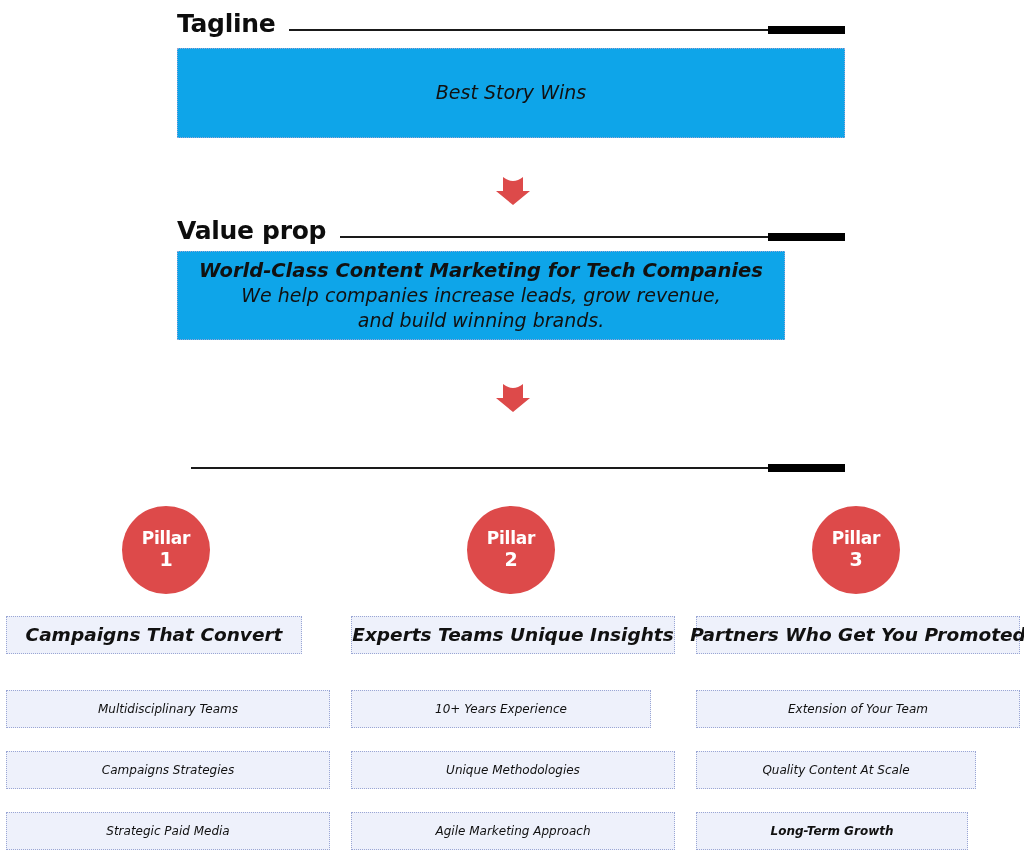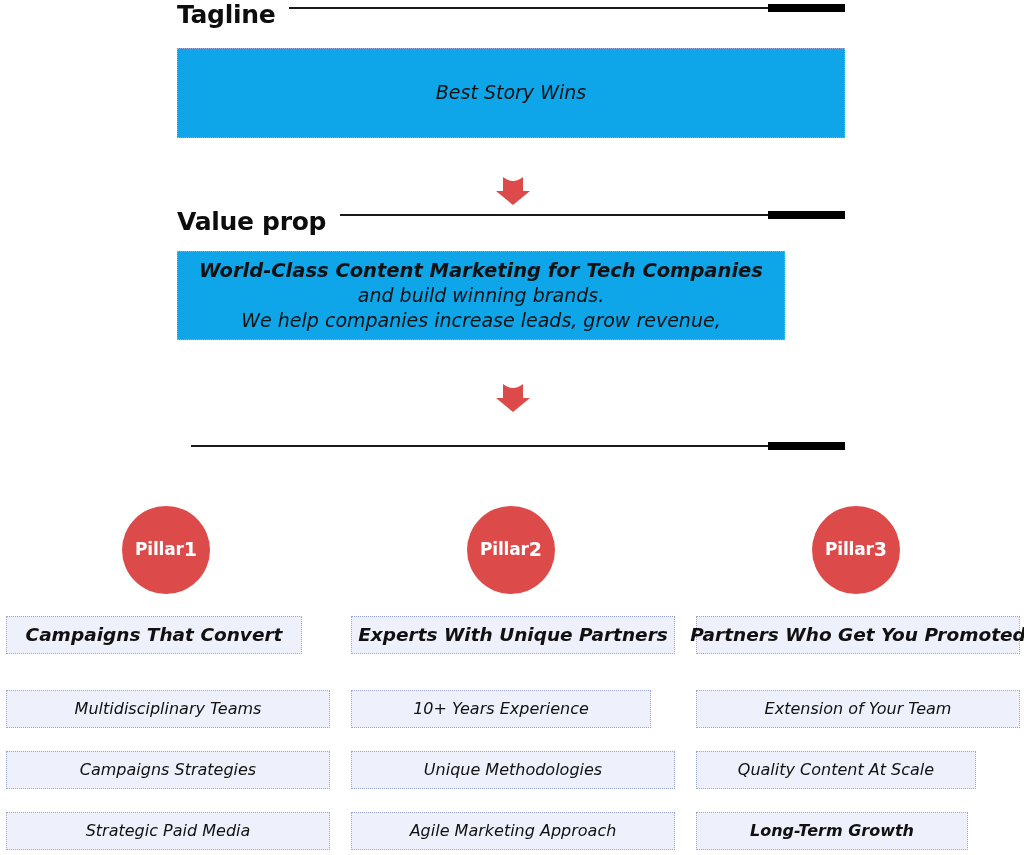--- a/index.html
+++ b/index.html
@@ -12,21 +12,21 @@
     height: 855px;
     position: relative;
     font-family: "DejaVu Sans", sans-serif;
     overflow: hidden;
   }
 
   
   .section-head {
     position: absolute;
     display: flex;
-    align-items: flex-start;
+    align-items: flex-end;
     height: 34px;
   }
   .section-title {
     font-family: "DejaVu Sans", sans-serif;
     font-weight: bold;
     font-size: 25px;
     letter-spacing: -0.3px;
     color: #0d0d0d;
     white-space: nowrap;
     line-height: 1;
@@ -90,21 +90,21 @@
   .arrow svg { display: block; width: 100%; height: 100%; }
 
   
   .pillar-circle {
     position: absolute;
     width: 88px;
     height: 88px;
     border-radius: 50%;
     background: #dd4a4a;
     display: flex;
-    flex-direction: row;
+    flex-direction: column;
     align-items: center;
     justify-content: center;
     color: #ffffff;
   }
   .pillar-circle .pc-label {
     font-family: "DejaVu Sans", sans-serif;
     font-weight: bold;
     font-size: 17px;
     line-height: 1.15;
     letter-spacing: -0.2px;
@@ -124,21 +124,21 @@
     box-sizing: border-box;
     display: flex;
     align-items: center;
     justify-content: center;
     text-align: center;
     height: 38px;
   }
   .cell span {
     font-family: "DejaVu Sans", sans-serif;
     font-style: italic;
-    font-size: 16px;
+    font-size: 12px;
     color: #111111;
     white-space: nowrap;
     line-height: 1;
   }
   .cell.head span {
     font-weight: bold;
     font-size: 18.5px;
   }
 </style>
 </head>
@@ -165,22 +165,22 @@
 <div class="section-head" style="left:177px; top:209px; width:668px;">
   <div class="section-title">Value prop</div>
   <div class="rule-wrap">
     <div class="rule-thin"></div>
     <div class="rule-thick"></div>
   </div>
 </div>
 
 <div class="panel" style="left:177px; top:251px; width:608px; height:89px;">
   <div class="panel-line strong">World-Class Content Marketing for Tech Companies</div>
+  <div class="panel-line">We help companies increase leads, grow revenue,</div>
   <div class="panel-line">and build winning brands.</div>
-  <div class="panel-line">We help companies increase leads, grow revenue,</div>
 </div>
 
 <div class="arrow" style="left:495px; top:381px;">
   <svg viewBox="0 0 36 32" xmlns="http://www.w3.org/2000/svg">
     <path d="M8 2 L8 3 Q13 7 18 7 Q23 7 28 3 L28 2 L28 17 L35 17 L18 31 L1 17 L8 17 Z" fill="#dd4a4a"></path>
   </svg>
 </div>
 
 <div class="section-head" style="left:177px; top:440px; width:668px;">
   <div class="rule-wrap">
@@ -199,21 +199,21 @@
 </div>
 <div class="pillar-circle" style="left:812px; top:506px;">
   <div class="pc-label">Pillar</div>
   <div class="pc-num">3</div>
 </div>
 
 <div class="cell head" style="left:6px; top:616px; width:296px;">
   <span>Campaigns That Convert</span>
 </div>
 <div class="cell head" style="left:351px; top:616px; width:324px;">
-  <span>Experts With Unique Partners</span>
+  <span>Experts Teams Unique Insights</span>
 </div>
 <div class="cell head" style="left:696px; top:616px; width:324px;">
   <span>Partners Who Get You Promoted</span>
 </div>
 
 <div class="cell" style="left:6px; top:690px; width:324px;">
   <span>Multidisciplinary Teams</span>
 </div>
 <div class="cell" style="left:351px; top:690px; width:300px;">
   <span>10+ Years Experience</span>

